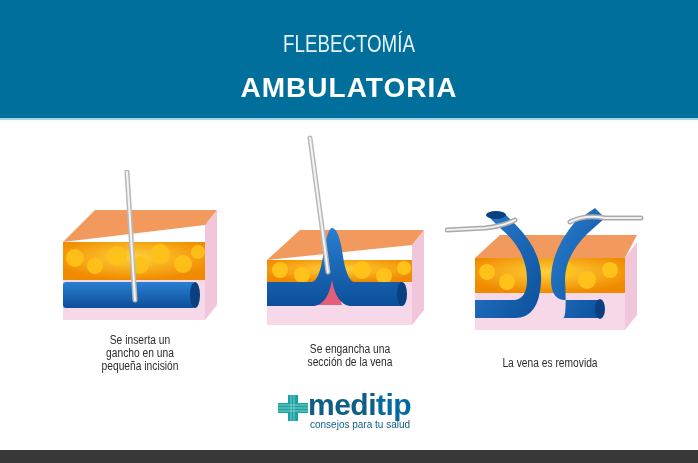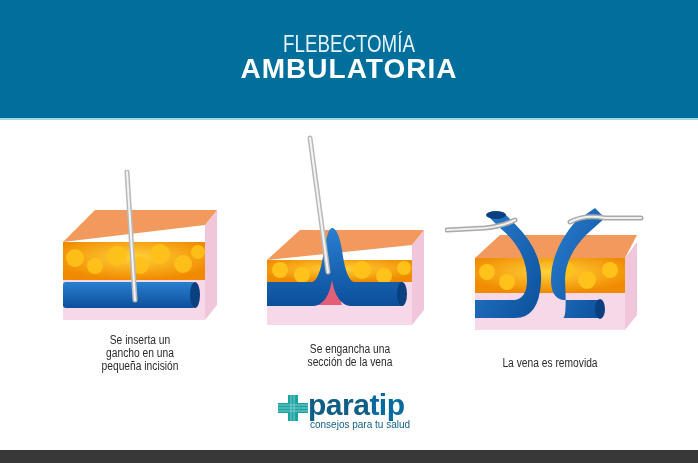--- a/index.html
+++ b/index.html
@@ -12,21 +12,21 @@
     border-bottom: 2px solid #9fd8e8;
     text-align: center;
   }
   .title-line1 {
     position: absolute; left: 0; width: 100%; top: 30px;
     color: #e6f3f8; font-size: 24px; letter-spacing: 0px;
     font-family: "Liberation Sans Narrow", "Liberation Sans", sans-serif;
     font-weight: normal; transform: scaleX(0.78);
   }
   .title-line2 {
-    position: absolute; left: 0; width: 100%; top: 53px;
+    position: absolute; left: 0; width: 100%; top: 72px;
     color: #ffffff; font-size: 28px; font-weight: bold; letter-spacing: 1px;
   }
 
   .panel { position: absolute; }
   .caption {
     position: absolute; text-align: center; color: #2b2b2b;
     font-size: 12.5px; line-height: 13px;
     font-family: "Liberation Sans", sans-serif;
     transform: scaleX(0.82);
   }
@@ -176,17 +176,17 @@
       <rect x="0" y="8" width="30" height="10"></rect>
     </g>
     <g stroke="#ffffff" stroke-width="0.6" opacity="0.7">
       <line x1="0" y1="10" x2="30" y2="10"></line>
         <line x1="0" y1="13" x2="30" y2="13"></line>
         <line x1="0" y1="16" x2="30" y2="16"></line>
       <line x1="13" y1="0" x2="13" y2="26"></line>
         <line x1="16" y1="0" x2="16" y2="26"></line>
     </g>
   </svg>
-  <div class="logo-word"><span>para</span><span class="accent">tip</span></div>
+  <div class="logo-word"><span>medi</span><span class="accent">tip</span></div>
   <div class="logo-tag">consejos para tu salud</div>
 </div>
 
 <div class="footer"></div>
 
 </body></html>

